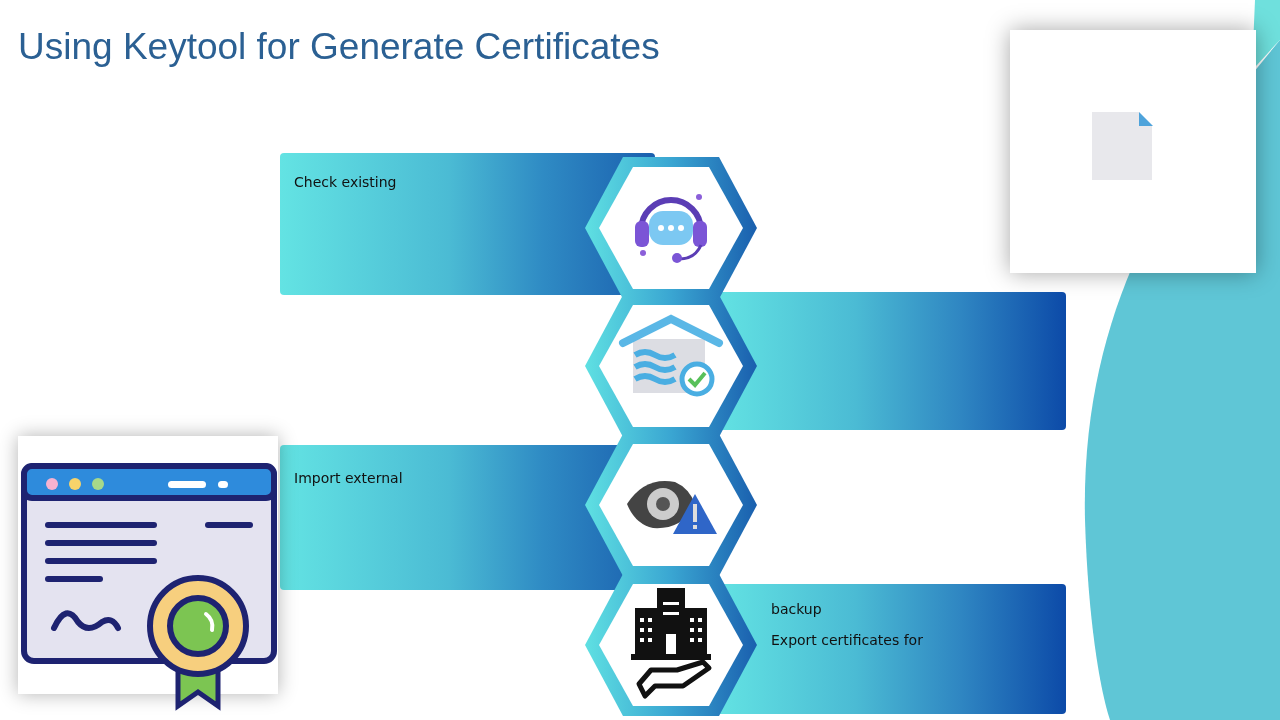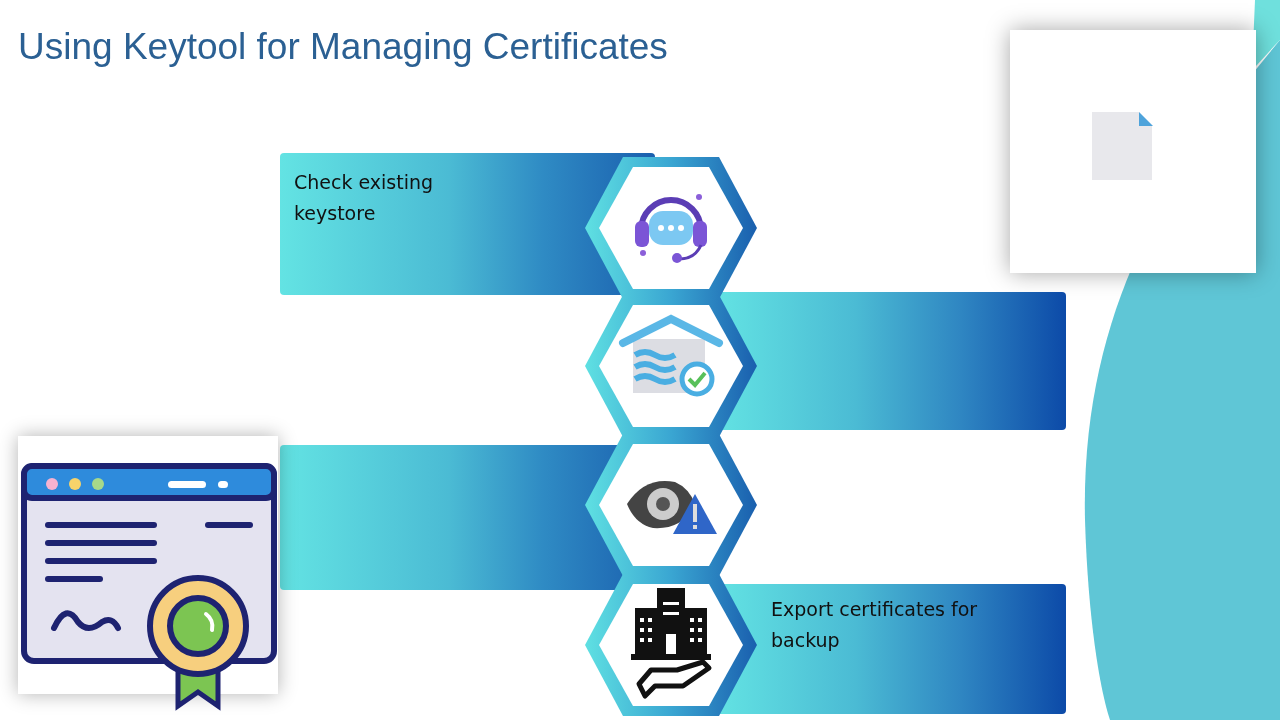--- a/index.html
+++ b/index.html
@@ -5,57 +5,57 @@
   * { margin:0; padding:0; box-sizing:border-box; }
   body { width:1280px; height:720px; background:#ffffff; position:relative; overflow:hidden; font-family:"Liberation Sans", sans-serif; }
   .title { position:absolute; left:18px; top:26px; font-size:37px; color:#2b6093; font-family:"Liberation Sans", sans-serif; letter-spacing:0px; }
   .wave { position:absolute; left:0; top:0; width:1280px; height:720px; }
   .video-box { position:absolute; left:1010px; top:30px; width:246px; height:243px; background:#fff; box-shadow:0 0 22px rgba(0,0,0,0.35); overflow:hidden; }
   .doc-icon { position:absolute; left:82px; top:82px; width:60px; height:68px; background:#e8e8ec; clip-path:polygon(0 0,78% 0,100% 20%,100% 100%,0 100%); }
   .doc-corner { position:absolute; left:129px; top:82px; width:14px; height:14px; background:#4ea3db; clip-path:polygon(0 0,100% 100%,0 100%); }
   .panel { position:absolute; height:142px; border-radius:4px; }
   .panel-left { background:linear-gradient(90deg,#63e3e3 0%,#4bbbd4 45%,#2f8bc4 70%,#1a5fae 100%); }
   .panel-right { background:linear-gradient(90deg,#63e3e3 0%,#4bbbd4 40%,#2f86c2 70%,#0c4aa8 100%); }
-  .panel-text { position:absolute; font-size:19px; line-height:31px; color:#111; font-family:"DejaVu Sans", sans-serif; }
+  .panel-text { position:absolute; font-size:14px; line-height:31px; color:#111; font-family:"DejaVu Sans", sans-serif; }
   .hex { position:absolute; width:176px; height:146px; }
   .cert-card { position:absolute; left:18px; top:436px; width:260px; height:258px; background:#fff; box-shadow:0 0 18px rgba(0,0,0,0.3); }
 </style>
 </head>
 <body>
 
 <svg class="wave" viewBox="0 0 1280 720">
   <path d="M1280 40 C1180 160 1080 300 1085 520 C1088 620 1100 690 1110 720 L1280 720 Z" fill="#5fc6d6"></path>
   <path d="M1255 0 L1280 0 L1280 40 C1270 50 1262 60 1252 70 Z" fill="#6fe0dd"></path>
 </svg>
 
-<div class="title">Using Keytool for Managing Certificates</div>
+<div class="title">Using Keytool for Generate Certificates</div>
 
 <div class="video-box">
   <div class="doc-icon"></div>
   <div class="doc-corner"></div>
 </div>
 
 <div class="panel panel-left" style="left:280px; top:153px; width:375px;"></div>
 <div class="panel-text" style="left:294px; top:167px;">
   <div>Check existing</div>
-  <div>keystore</div>
 </div>
 
 <div class="panel panel-right" style="left:715px; top:292px; width:351px; height:138px;"></div>
 <div class="panel-text" style="left:768px; top:300px;">
 </div>
 
 <div class="panel panel-left" style="left:280px; top:445px; width:375px; height:145px;"></div>
 <div class="panel-text" style="left:294px; top:463px;">
+  <div>Import external</div>
 </div>
 
 <div class="panel panel-right" style="left:715px; top:584px; width:351px; height:130px;"></div>
 <div class="panel-text" style="left:771px; top:594px;">
+  <div>backup</div>
   <div>Export certificates for</div>
-  <div>backup</div>
 </div>
 
 <svg class="hex" style="left:583px; top:155px;" viewBox="0 0 176 146">
   <defs>
     <linearGradient id="hg" x1="0" y1="0" x2="1" y2="0">
       <stop offset="0" stop-color="#5fe0e2"></stop>
         <stop offset="0.5" stop-color="#3aa6d2"></stop>
         <stop offset="1" stop-color="#1a5fae"></stop>
     </linearGradient>
   </defs>

